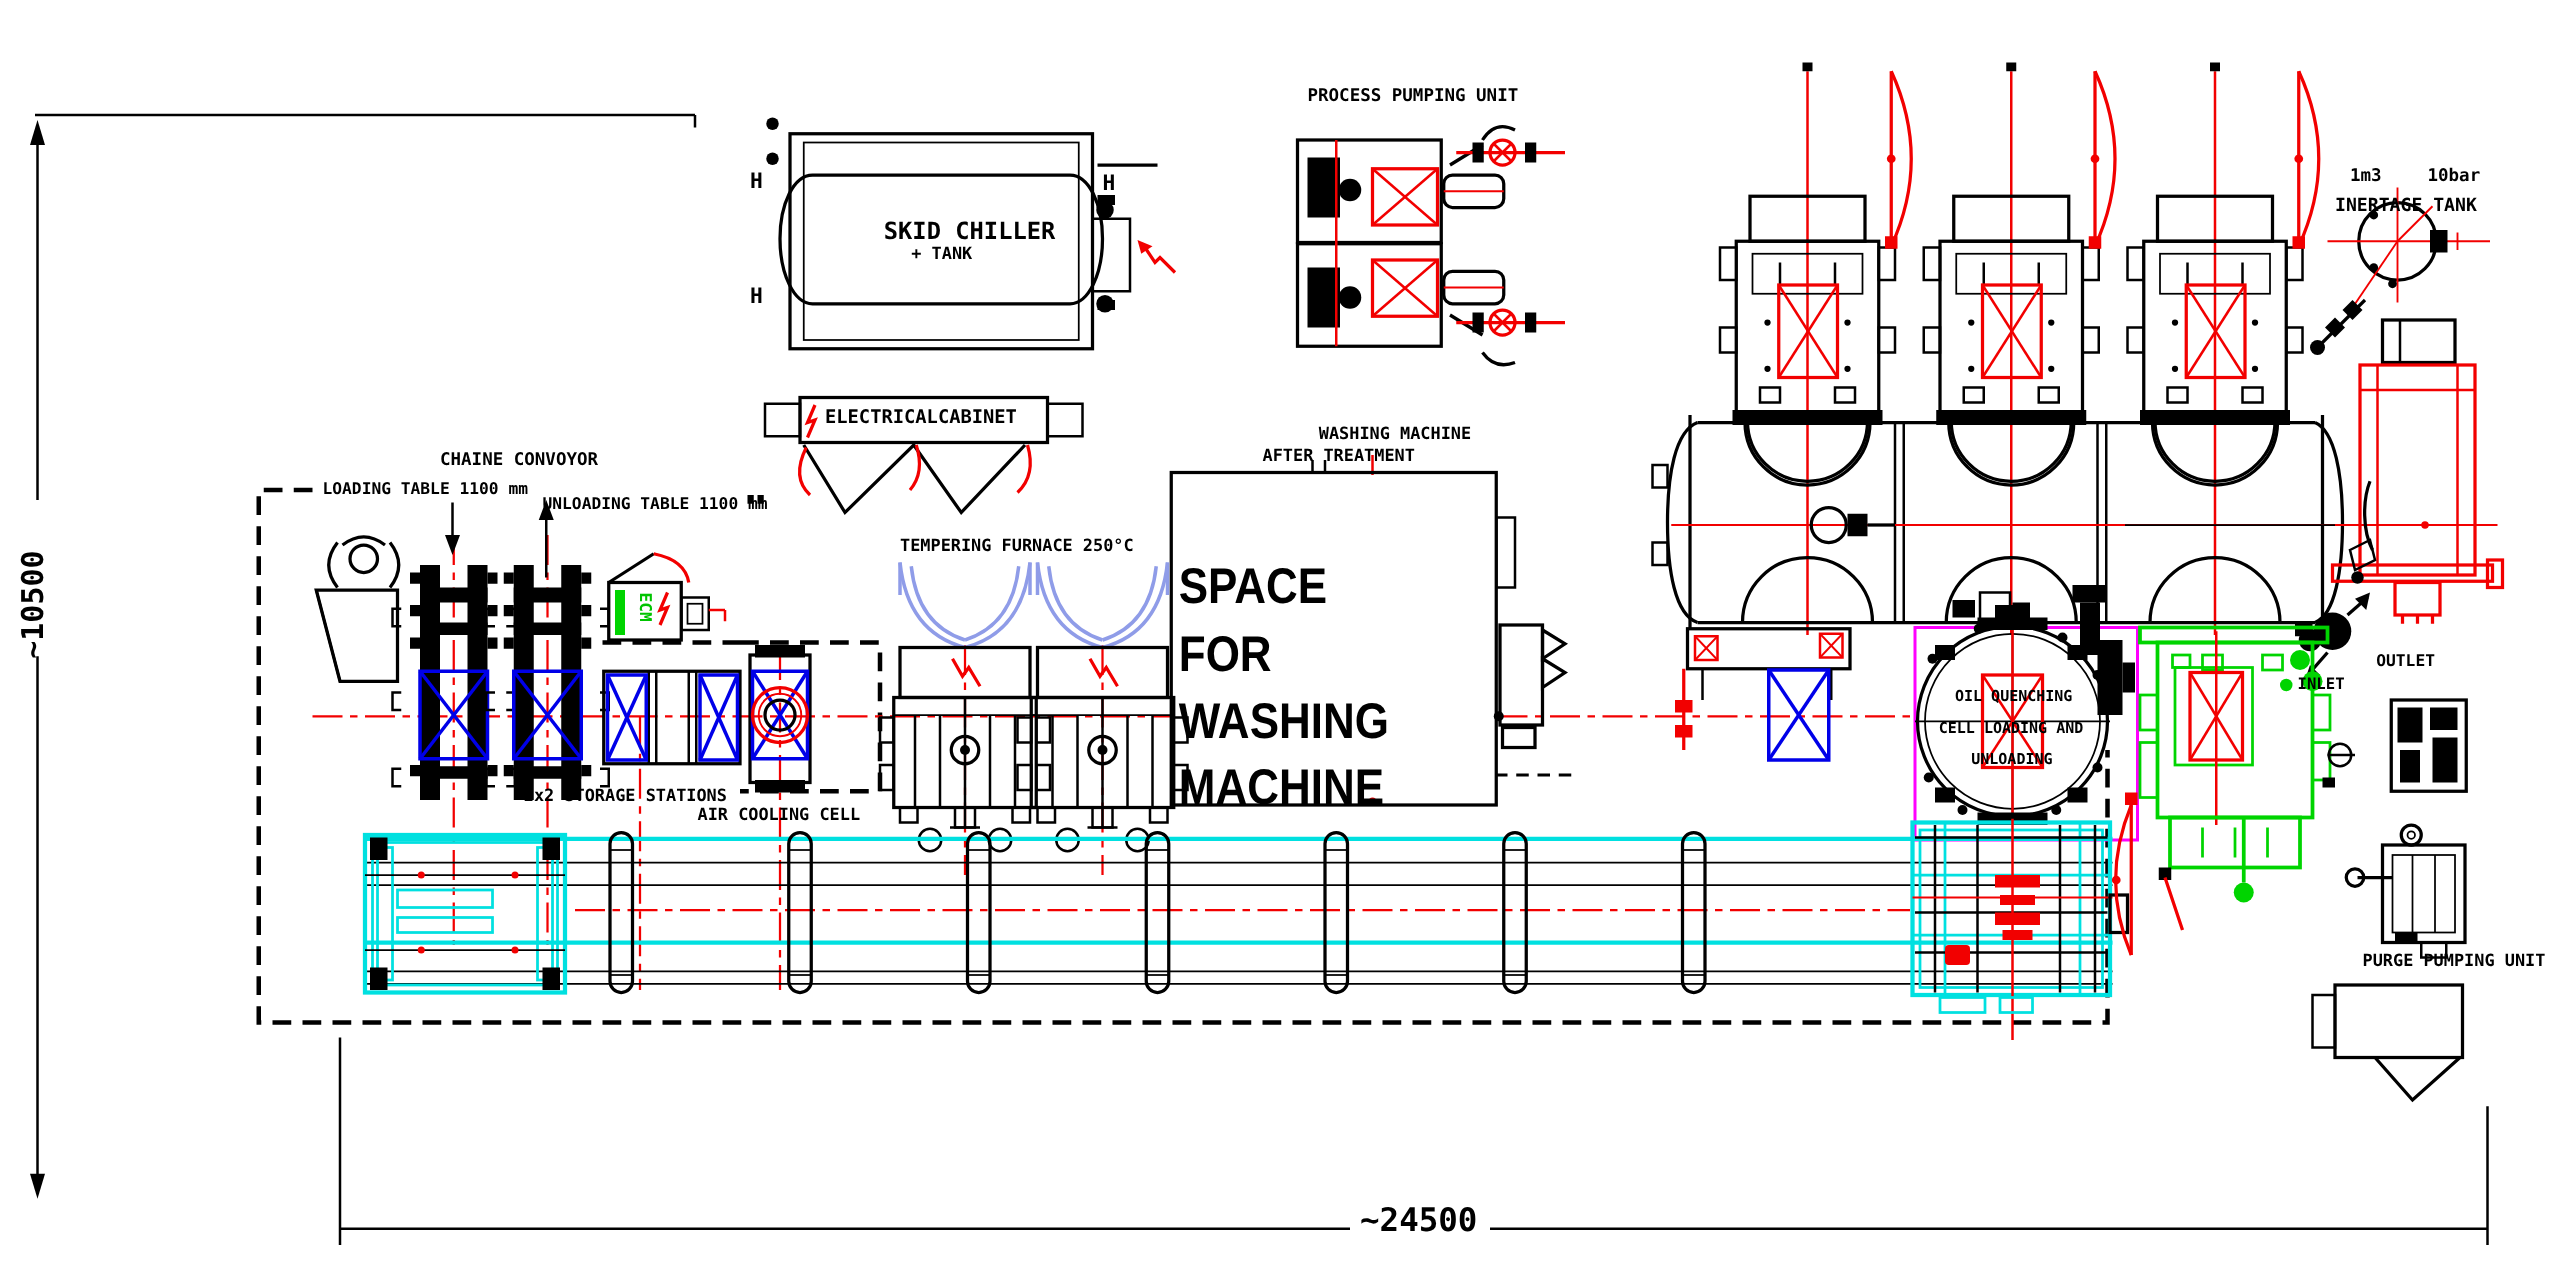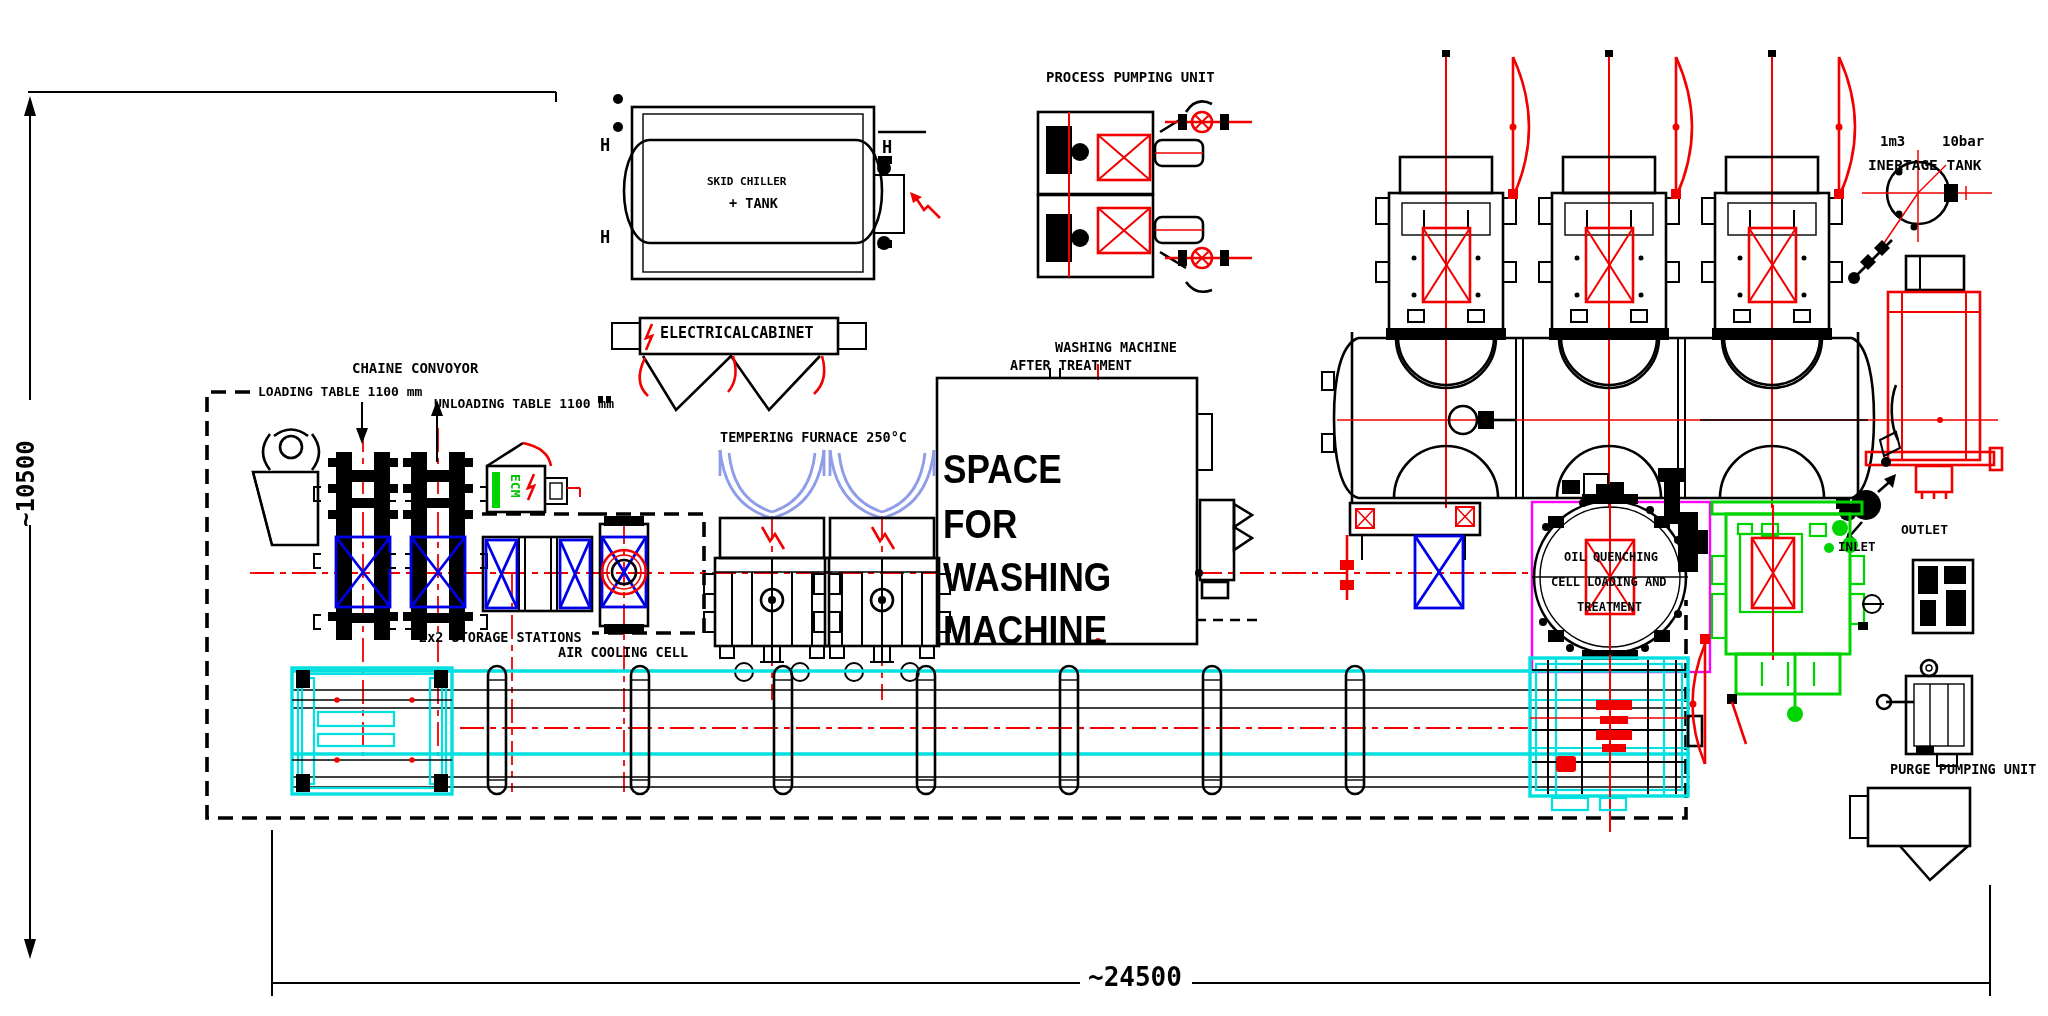--- a/index.html
+++ b/index.html
@@ -561,21 +561,21 @@
   <polyline class="s" points="1900,846 1930,880 1968,846"></polyline>
 </g>
 </svg>
 
 <div class="lbl" style="left:1046px;top:70px;">PROCESS PUMPING UNIT</div>
 
 <div class="lbl" style="left:1868px;top:110px;font-size:14.5px;margin-top:48px;">INERTAGE TANK</div>
 <div class="lbl" style="left:1880px;top:134px;">1m3</div>
 <div class="lbl" style="left:1942px;top:134px;">10bar</div>
 
-<div class="lbl" style="left:707px;top:176px;font-size:11px;">SKID CHILLER</div>
+<div class="lbl" style="left:707px;top:176px;font-size:19px;">SKID CHILLER</div>
 <div class="lbl" style="left:729px;top:196px;font-size:13.5px;">+ TANK</div>
 <div class="lbl" style="left:600px;top:137px;font-size:17px;">H</div>
 <div class="lbl" style="left:600px;top:229px;font-size:17px;">H</div>
 <div class="lbl" style="left:882px;top:139px;font-size:17px;">H</div>
 
 <div class="lbl" style="left:660px;top:326px;font-size:15px;">ELECTRICALCABINET</div>
 
 <div class="lbl" style="left:1013px;top:340px;font-size:13.5px;padding-left:42px;">WASHING MACHINE</div>
 <div class="lbl" style="left:1010px;top:358px;font-size:13.5px;">AFTER TREATMENT</div>
 
@@ -588,21 +588,21 @@
 <div class="lbl" style="left:258px;top:385px;font-size:13px;">LOADING TABLE 1100 mm</div>
 <div class="lbl" style="left:434px;top:397px;font-size:13px;">UNLOADING TABLE 1100 mm</div>
 
 <div class="lbl" style="left:720px;top:430px;font-size:13.5px;">TEMPERING FURNACE 250°C</div>
 
 <div class="lbl" style="left:419px;top:630px;font-size:13.5px;">2x2 STORAGE STATIONS</div>
 <div class="lbl" style="left:558px;top:645px;font-size:13.5px;">AIR COOLING CELL</div>
 
 <div class="lbl" style="left:1564px;top:551px;font-size:12px;">OIL QUENCHING</div>
 <div class="lbl" style="left:1551px;top:576px;font-size:12px;">CELL LOADING AND</div>
-<div class="lbl" style="left:1577px;top:601px;font-size:12px;">TREATMENT</div>
+<div class="lbl" style="left:1577px;top:601px;font-size:12px;">UNLOADING</div>
 
 <div class="lbl" style="left:1901px;top:495px;font-size:13px;margin-top:28px;">OUTLET</div>
 <div class="lbl" style="left:1838px;top:540px;font-size:12.5px;">INLET</div>
 <div class="lbl" style="left:1865px;top:762px;font-size:13.5px;margin-left:25px;">PURGE PUMPING UNIT</div>
 
 <div class="lbl green" style="left:508px;top:474px;font-size:13px;writing-mode:vertical-rl;">ECM</div>
 
 <div class="lbl vert" style="left:14px;top:527px;font-size:24px;">~10500</div>
 <div class="lbl" style="left:1088px;top:964px;font-size:26px;">~24500</div>
 

